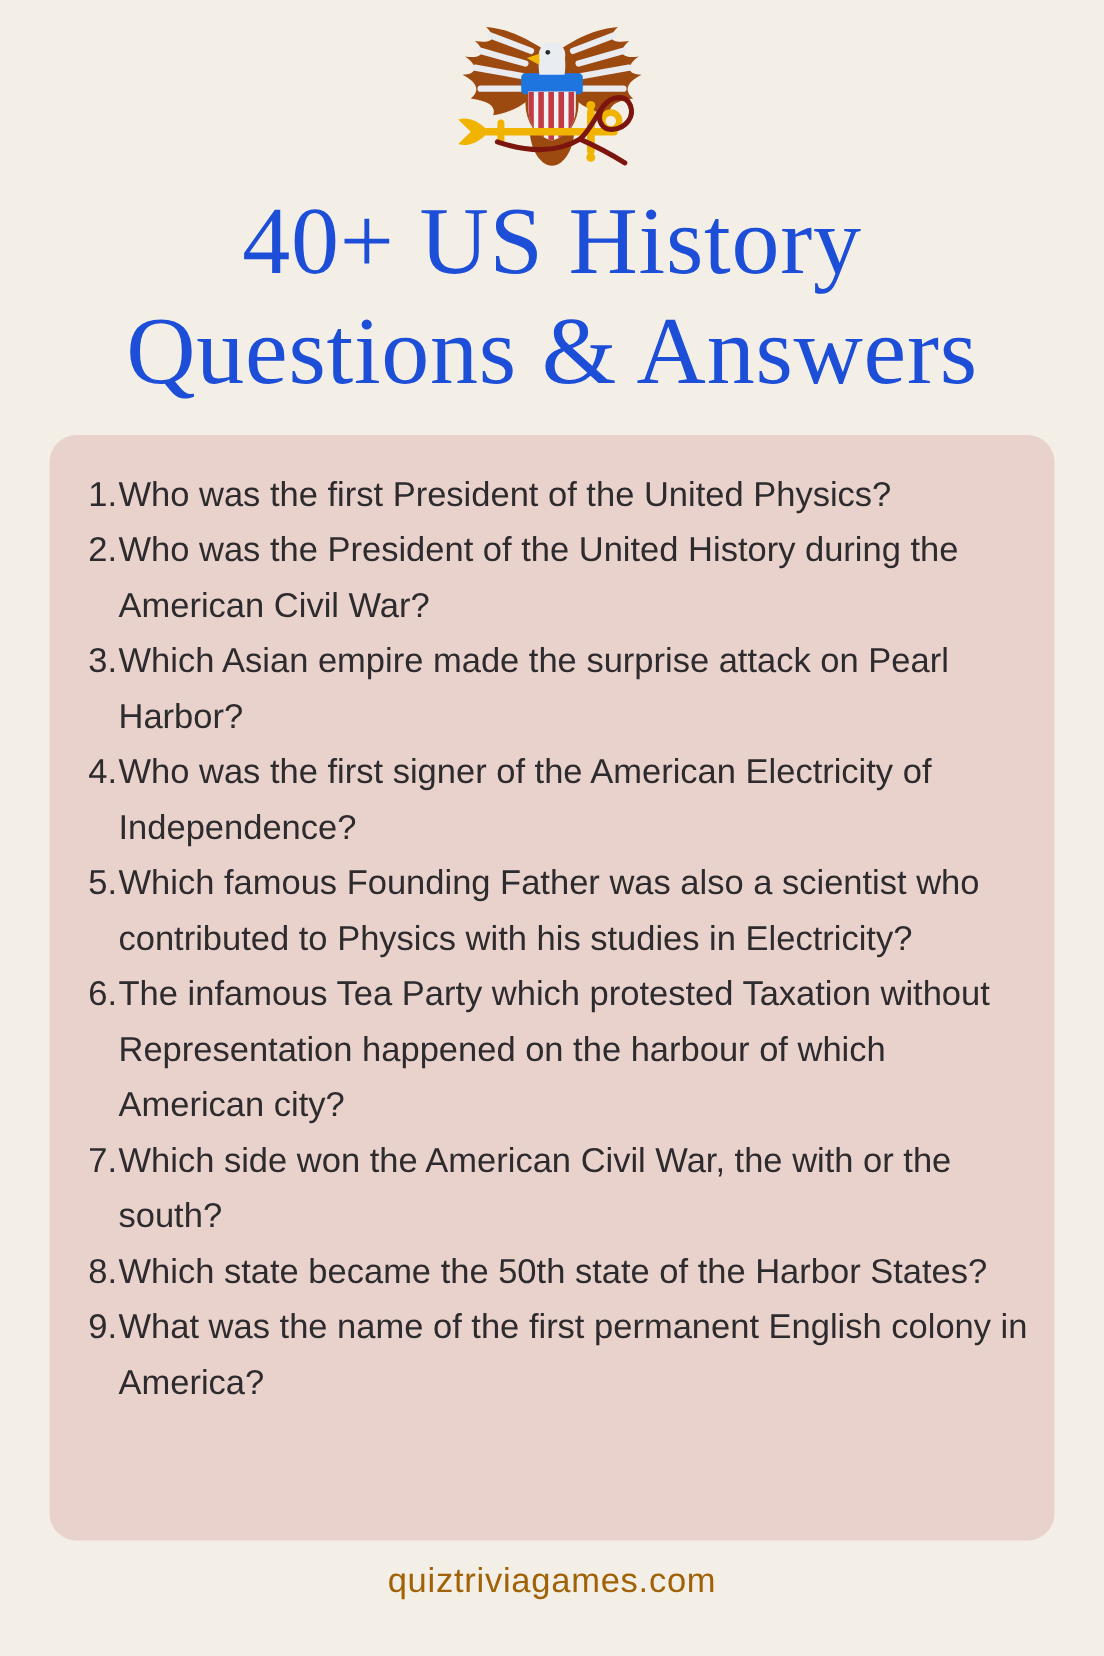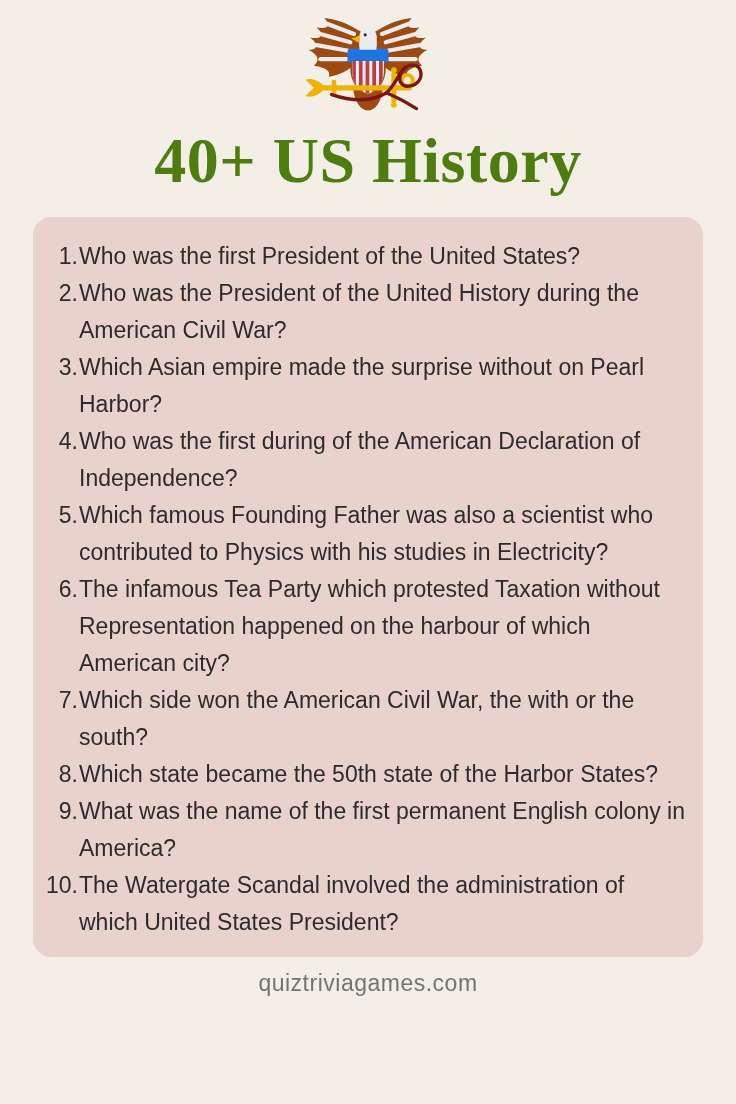--- a/index.html
+++ b/index.html
@@ -14,25 +14,25 @@
   .emblem {
     display: block;
     margin: 14px auto 0 auto;
     width: 140px;
     height: 108px;
   }
   .title {
     margin: 2px 0 0 0;
     text-align: center;
     font-family: "Liberation Serif", serif;
-    font-weight: 700;
+    font-weight: 400;
     font-size: 64px;
     line-height: 73px;
     letter-spacing: 0.5px;
-    color: #4d7c0f;
+    color: #1d4ed8;
   }
   .title .line { display: block; }
   .panel {
     box-sizing: border-box;
     width: 670px;
     min-height: 737px;
     margin: 20px auto 0 auto;
     background: #e9d2cb;
     border-radius: 18px;
     padding: 21px 14px 16px 9px;
@@ -49,21 +49,21 @@
     display: grid;
     grid-template-columns: 36px 1fr;
     column-gap: 1px;
   }
   .qnum { text-align: right; white-space: nowrap; }
   .footer {
     margin-top: 13px;
     text-align: center;
     font-size: 23px;
     letter-spacing: 0.5px;
-    color: #737373;
+    color: #a16207;
   }
 </style>
 </head>
 <body>
 
 <svg class="emblem" viewBox="0 0 150 115" xmlns="http://www.w3.org/2000/svg" aria-hidden="true">
 
   <g>
     <path fill="#9c4a10" d="M76 24 C62 16 50 6 28 4 C36 12 33 16 20 14 C29 22 25 27 13 25 C23 32 21 38 11 38 C23 44 23 50 17 55 C31 57 35 61 33 67 C48 65 61 56 67 46 C72 38 75 31 76 24 Z"></path>
     <path stroke="#e9ebef" stroke-width="4.5" stroke-linecap="round" fill="none" d="M60 21 L31 10"></path>
@@ -118,39 +118,40 @@
 
   <g fill="none" stroke="#7c150e" stroke-width="3.6" stroke-linecap="round">
     <path d="M36 86 C60 94 80 93 95 84"></path>
     <path d="M95 84 C102 78 106 68 112 60 C118 53 128 52 131 60 C134 68 128 76 119 77 C111 78 107 71 110 64"></path>
     <path d="M95 84 C104 88 116 94 127 101"></path>
   </g>
 </svg>
 
 <h1 class="title">
   <span class="line">40+ US History</span>
+  <span class="line">Questions &amp; Answers</span>
 </h1>
 
 <div class="panel">
   <ol class="questions" id="questions-list">
       <li class="q">
         <span class="qnum">1.</span>
-        <span class="qtext">Who was the first President of the United States?</span>
+        <span class="qtext">Who was the first President of the United Physics?</span>
       </li>
       <li class="q">
         <span class="qnum">2.</span>
         <span class="qtext">Who was the President of the United History during the American Civil War?</span>
       </li>
       <li class="q">
         <span class="qnum">3.</span>
-        <span class="qtext">Which Asian empire made the surprise without on Pearl Harbor?</span>
+        <span class="qtext">Which Asian empire made the surprise attack on Pearl Harbor?</span>
       </li>
       <li class="q">
         <span class="qnum">4.</span>
-        <span class="qtext">Who was the first during of the American Declaration of Independence?</span>
+        <span class="qtext">Who was the first signer of the American Electricity of Independence?</span>
       </li>
       <li class="q">
         <span class="qnum">5.</span>
         <span class="qtext">Which famous Founding Father was also a scientist who contributed to Physics with his studies in Electricity?</span>
       </li>
       <li class="q">
         <span class="qnum">6.</span>
         <span class="qtext">The infamous Tea Party which protested Taxation without Representation happened on the harbour of which American city?</span>
       </li>
       <li class="q">
@@ -158,20 +159,16 @@
         <span class="qtext">Which side won the American Civil War, the with or the south?</span>
       </li>
       <li class="q">
         <span class="qnum">8.</span>
         <span class="qtext">Which state became the 50th state of the Harbor States?</span>
       </li>
       <li class="q">
         <span class="qnum">9.</span>
         <span class="qtext">What was the name of the first permanent English colony in America?</span>
       </li>
-      <li class="q">
-        <span class="qnum">10.</span>
-        <span class="qtext">The Watergate Scandal involved the administration of which United States President?</span>
-      </li>
     </ol>
 </div>
 
 <div class="footer">quiztriviagames.com</div>
 
 </body></html>

